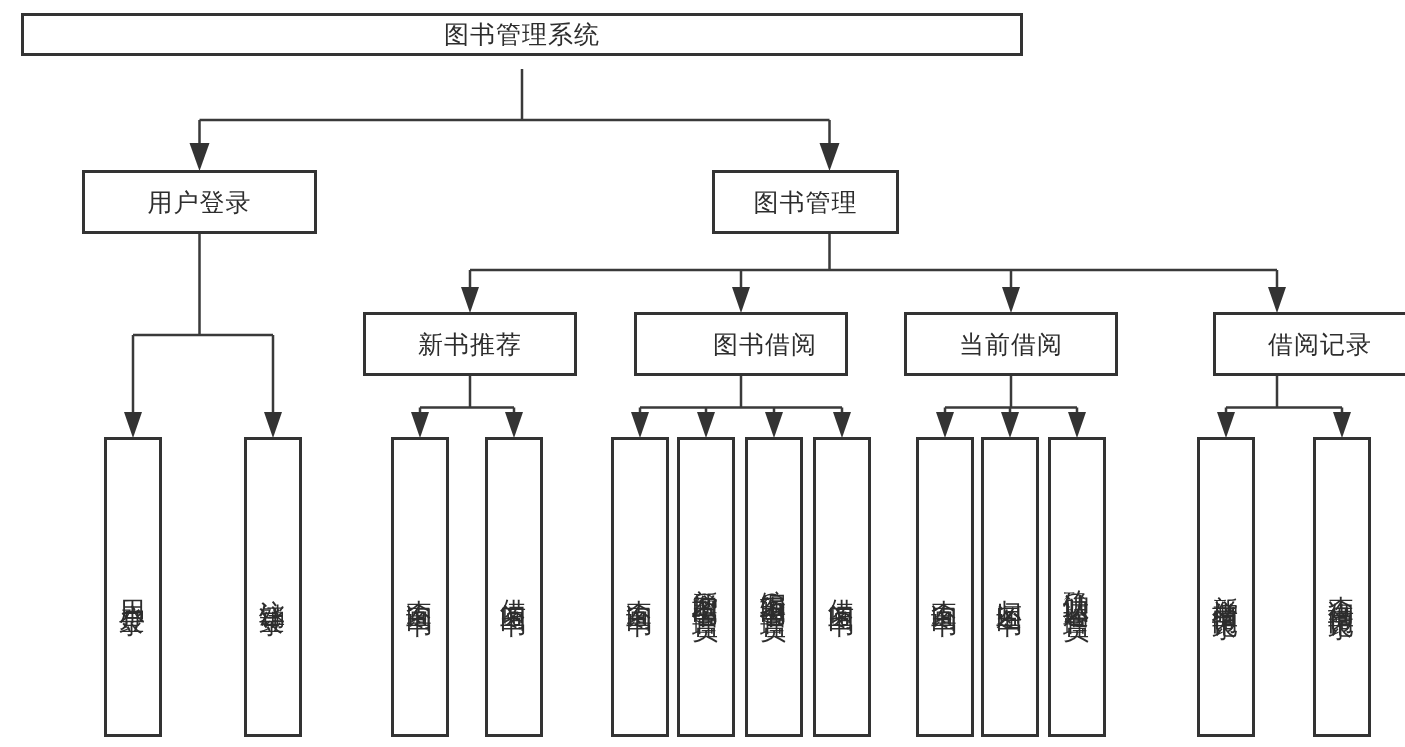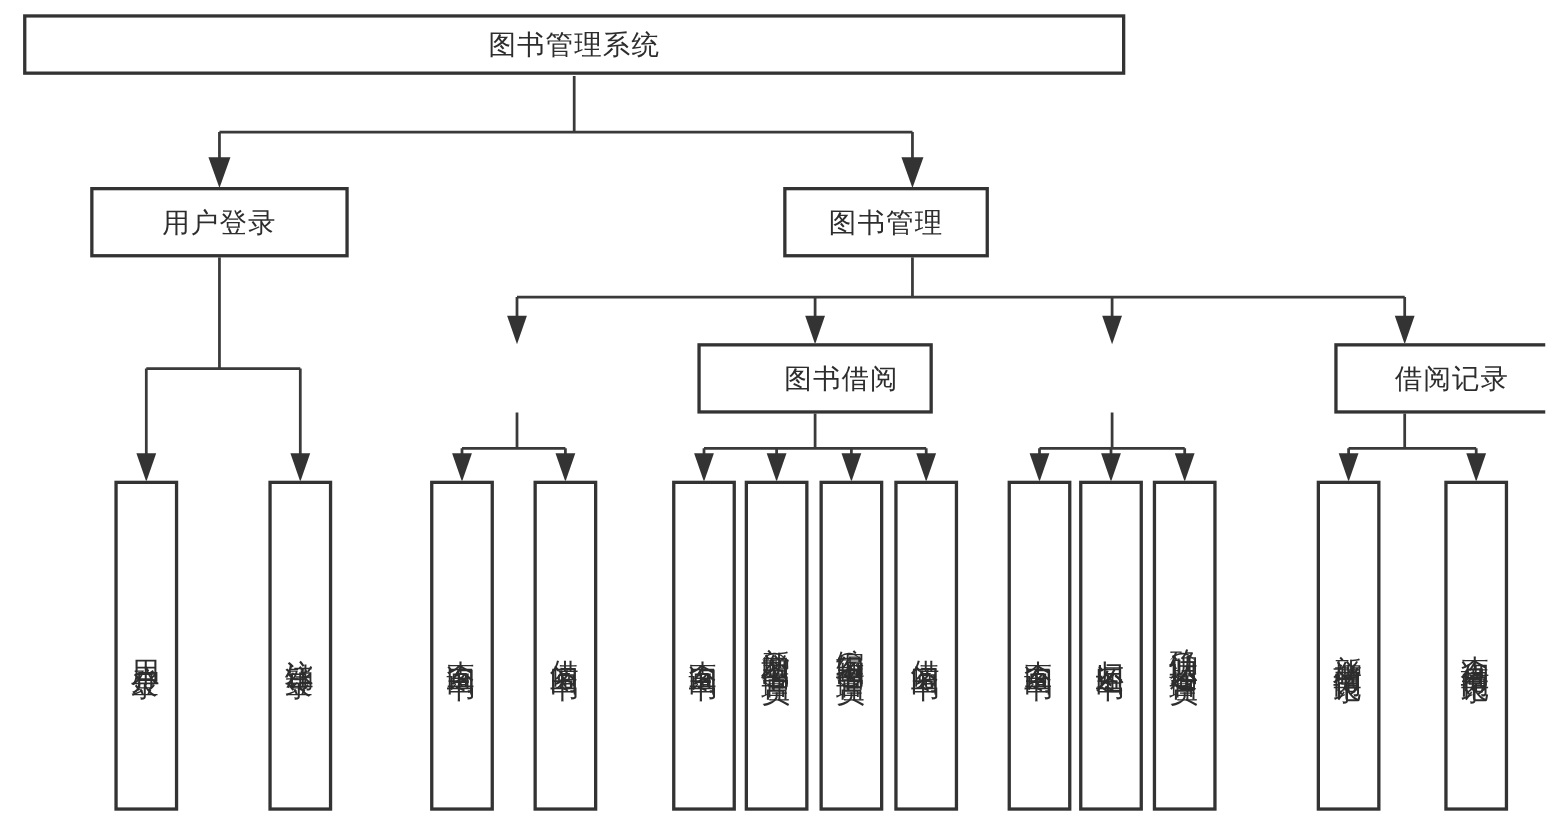--- a/index.html
+++ b/index.html
@@ -85,26 +85,28 @@
       <polygon points="765,412 783,412 774,438"></polygon>
       <polygon points="833,412 851,412 842,438"></polygon>
       <polygon points="936,412 954,412 945,438"></polygon>
       <polygon points="1001,412 1019,412 1010,438"></polygon>
       <polygon points="1068,412 1086,412 1077,438"></polygon>
       <polygon points="1217,412 1235,412 1226,438"></polygon>
       <polygon points="1333,412 1351,412 1342,438"></polygon>
     </g>
   </svg>
 
-  <div class="hbox" style="left:21px; top:13px; width:1002px; height:55px;">图书管理系统</div>
+  <div class="hbox" style="left:21px; top:13px; width:1002px; height:43px;">图书管理系统</div>
 
   <div class="hbox" style="left:82px; top:170px; width:235px; height:64px;">用户登录</div>
   <div class="hbox" style="left:712px; top:170px; width:187px; height:64px;">图书管理</div>
 
+  <div class="hbox" style="left:363px; top:312px; width:214px; height:64px;">新书推荐</div>
   <div class="hbox" style="left:634px; top:312px; width:214px; height:64px;padding-left:48px;">图书借阅</div>
+  <div class="hbox" style="left:904px; top:312px; width:214px; height:64px;">当前借阅</div>
   <div class="hbox" style="left:1170px; top:312px; width:214px; height:64px;margin-left:43px;">借阅记录</div>
 
   <div class="vbox" style="left:104px; top:437px; width:58px; height:300px;">用户登录</div>
   <div class="vbox" style="left:244px; top:437px; width:58px; height:300px;">注销登录</div>
 
   <div class="vbox" style="left:391px; top:437px; width:58px; height:300px;">查询图书</div>
   <div class="vbox" style="left:485px; top:437px; width:58px; height:300px;">借阅图书</div>
 
   <div class="vbox" style="left:611px; top:437px; width:58px; height:300px;">查询图书</div>
   <div class="vbox" style="left:677px; top:437px; width:58px; height:300px;">新增图书（管理员）</div>

